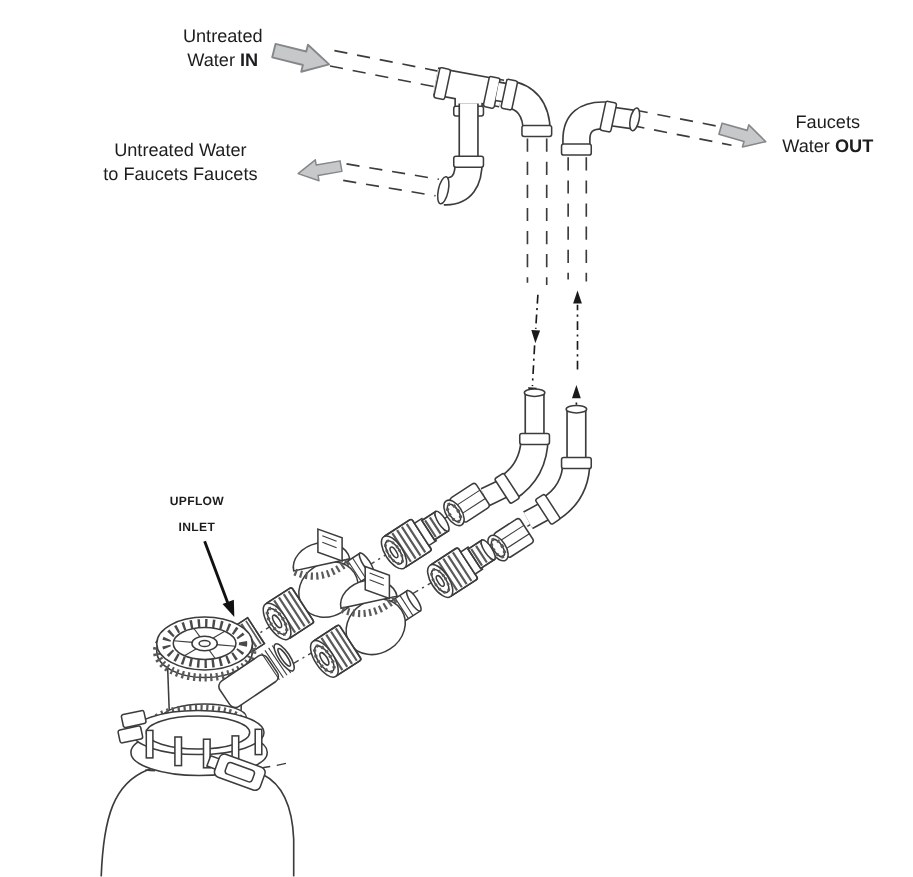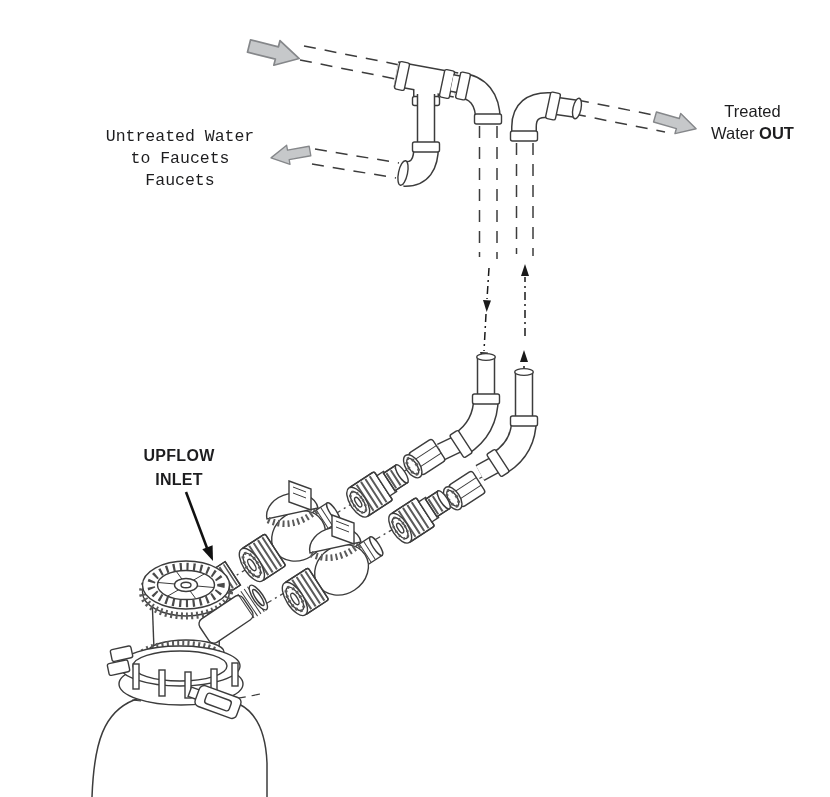--- a/index.html
+++ b/index.html
@@ -1,21 +1,21 @@
 <!DOCTYPE html>
 <html><head>
 <meta charset="utf-8">
 <style>
   html,body{margin:0;padding:0;background:#fff;}
   #stage{position:relative;width:830px;height:797px;background:#ffffff;overflow:hidden;
          font-family:"Liberation Sans","DejaVu Sans",sans-serif;color:#1d1d1f;}
   #art{position:absolute;left:0;top:0;}
   .lbl{position:absolute;text-align:center;font-size:16.5px;line-height:22px;color:#1d1d1f;}
   .lbl b{font-weight:700;}
-  .lbl.bold{font-weight:700;font-size:16px;line-height:24px;letter-spacing:.3px;}
+  .lbl.bold{font-weight:700;font-size:11px;line-height:24px;letter-spacing:.3px;}
   
   .wf{fill:#ffffff;stroke:#3c3c3c;stroke-width:1.4px;}
   .sf{fill:none;stroke:#3c3c3c;stroke-width:1.4px;}
   .thin{fill:none;stroke:#3c3c3c;stroke-width:1px;}
   .fd{stroke:#3c3c3c;stroke-width:26px;fill:none;}
   .fw{stroke:#ffffff;stroke-width:23px;fill:none;}
   .pd{stroke:#3c3c3c;stroke-width:18.5px;fill:none;}
   .pw{stroke:#ffffff;stroke-width:15.5px;fill:none;}
   .dash{fill:none;stroke:#3c3c3c;stroke-width:1.5px;stroke-dasharray:12 9;}
   .cline{fill:none;stroke:#474747;stroke-width:1.3px;stroke-dasharray:11 4 2 4;}
@@ -281,28 +281,33 @@
   <use href="#blockArrow" xlink:href="#blockArrow" class="garrow" transform="translate(249,46) rotate(14) scale(1.15)"></use>
   <use href="#blockArrow" xlink:href="#blockArrow" class="garrow" transform="translate(310,151) rotate(170) scale(0.88)"></use>
   <use href="#blockArrow" xlink:href="#blockArrow" class="garrow" transform="translate(655,117) rotate(16) scale(0.95)"></use>
 
   <g>
     <line x1="186" y1="492" x2="207" y2="548" stroke="#111111" stroke-width="2.6"></line>
     <polygon points="213,561 212.6,545.2 202.3,549.2" fill="#111111"></polygon>
   </g>
 </svg>
 
-
-<div class="lbl" style="left:95px;top:126px;width:170px;font-family:Liberation Mono, monospace;">
+<div class="lbl" style="left:130px;top:22px;width:145px;">
+  <span>Untreated</span><br>
+  <span>Water</span>
+  <b>IN</b>
+</div>
+
+<div class="lbl" style="left:79px;top:126px;width:170px;">
   <span>Untreated Water</span><br>
   <span>to Faucets Faucets</span>
 </div>
 
 <div class="lbl" style="left:690px;top:100px;width:125px;">
-  <span>Treated</span><br>
+  <span>Faucets</span><br>
   <span>Water</span>
   <b>OUT</b>
 </div>
 
 <div class="lbl bold" style="left:119px;top:444px;width:120px;">
   <span>UPFLOW</span><br>
   <span>INLET</span>
 </div>
 
 </div>

